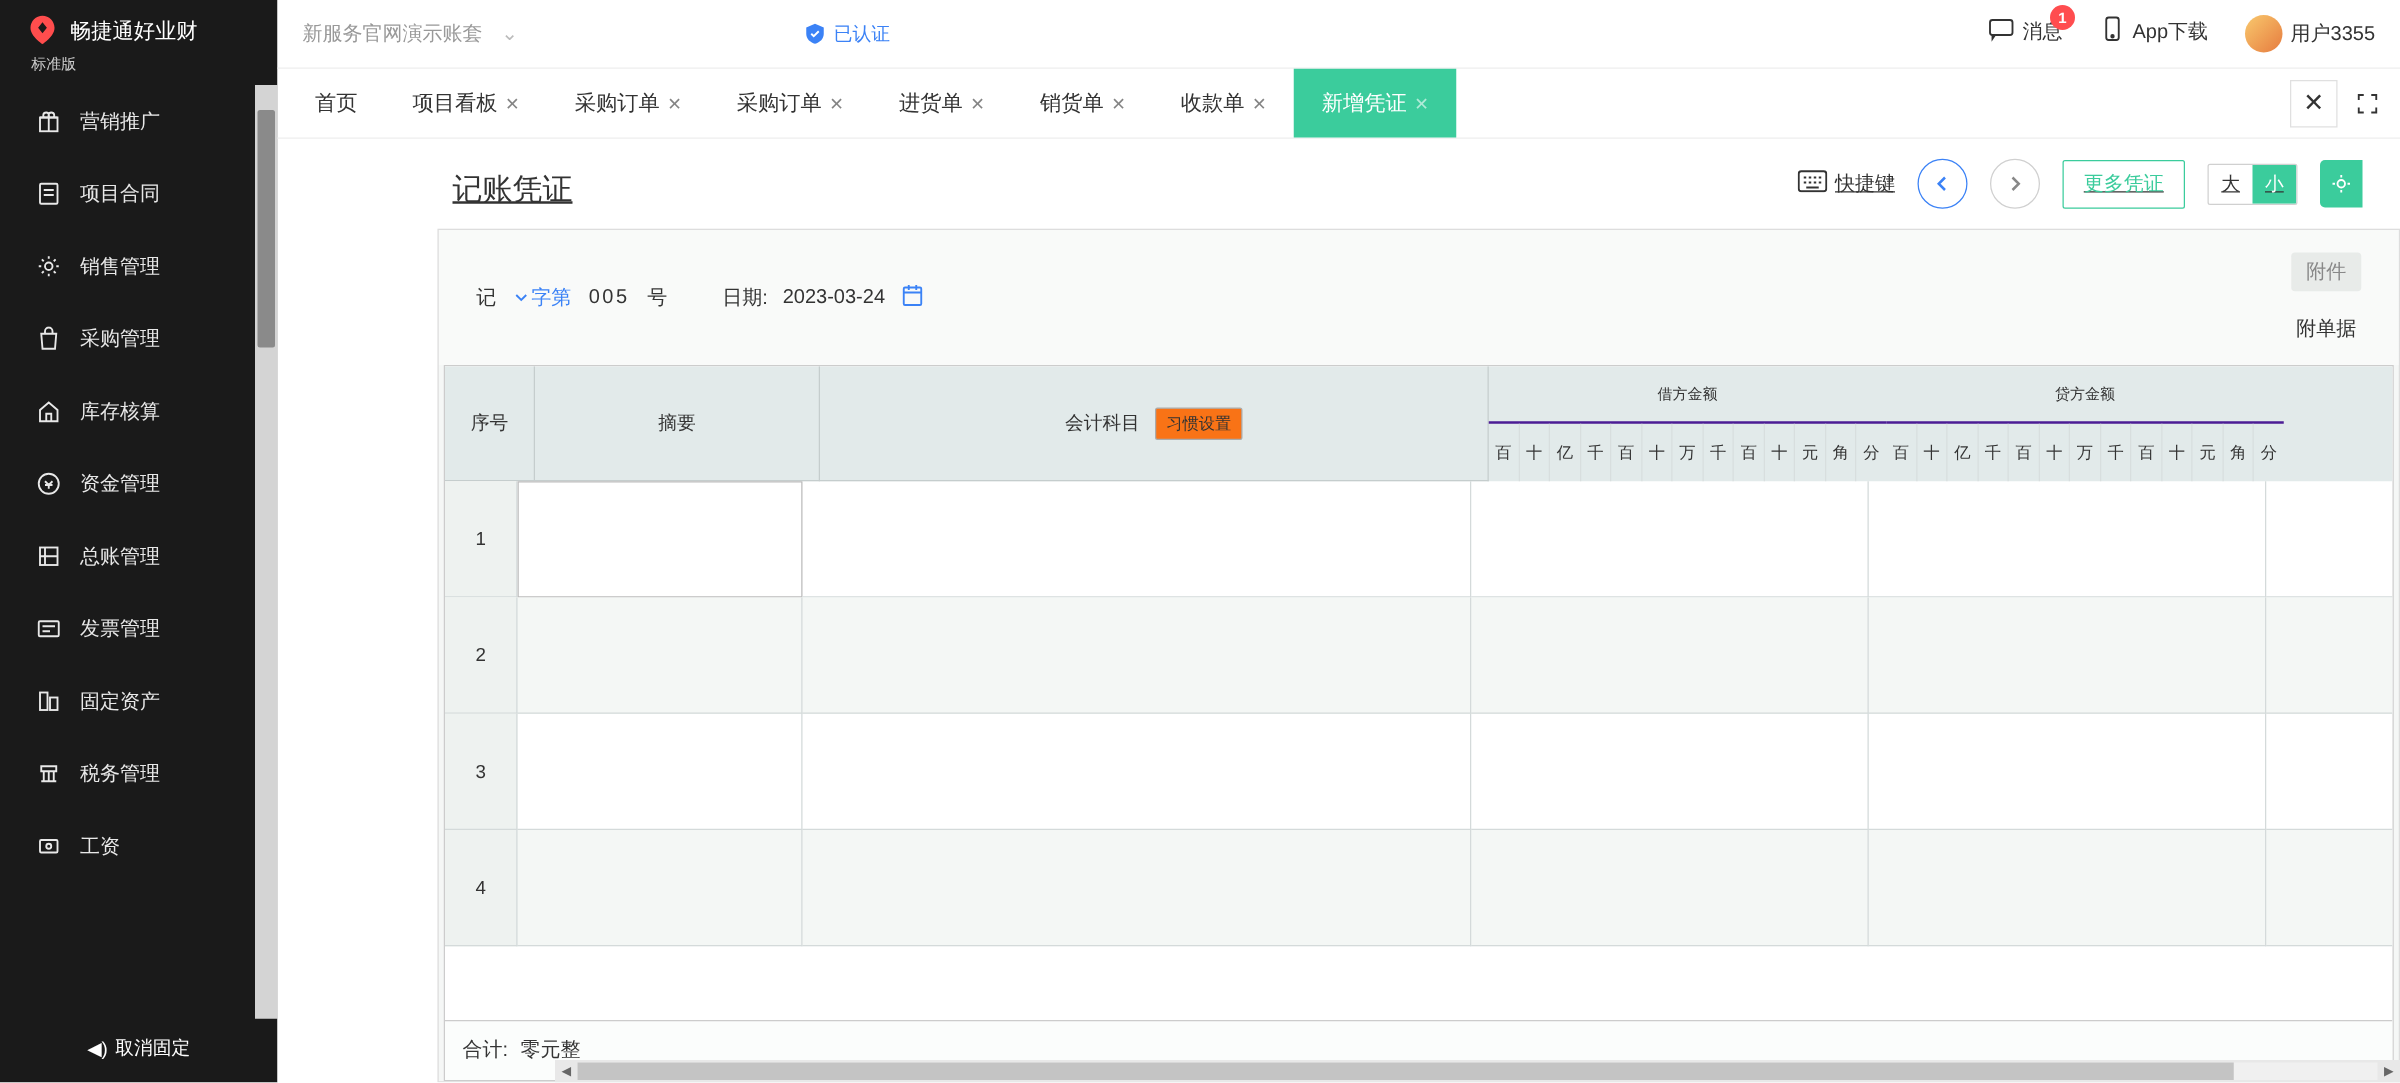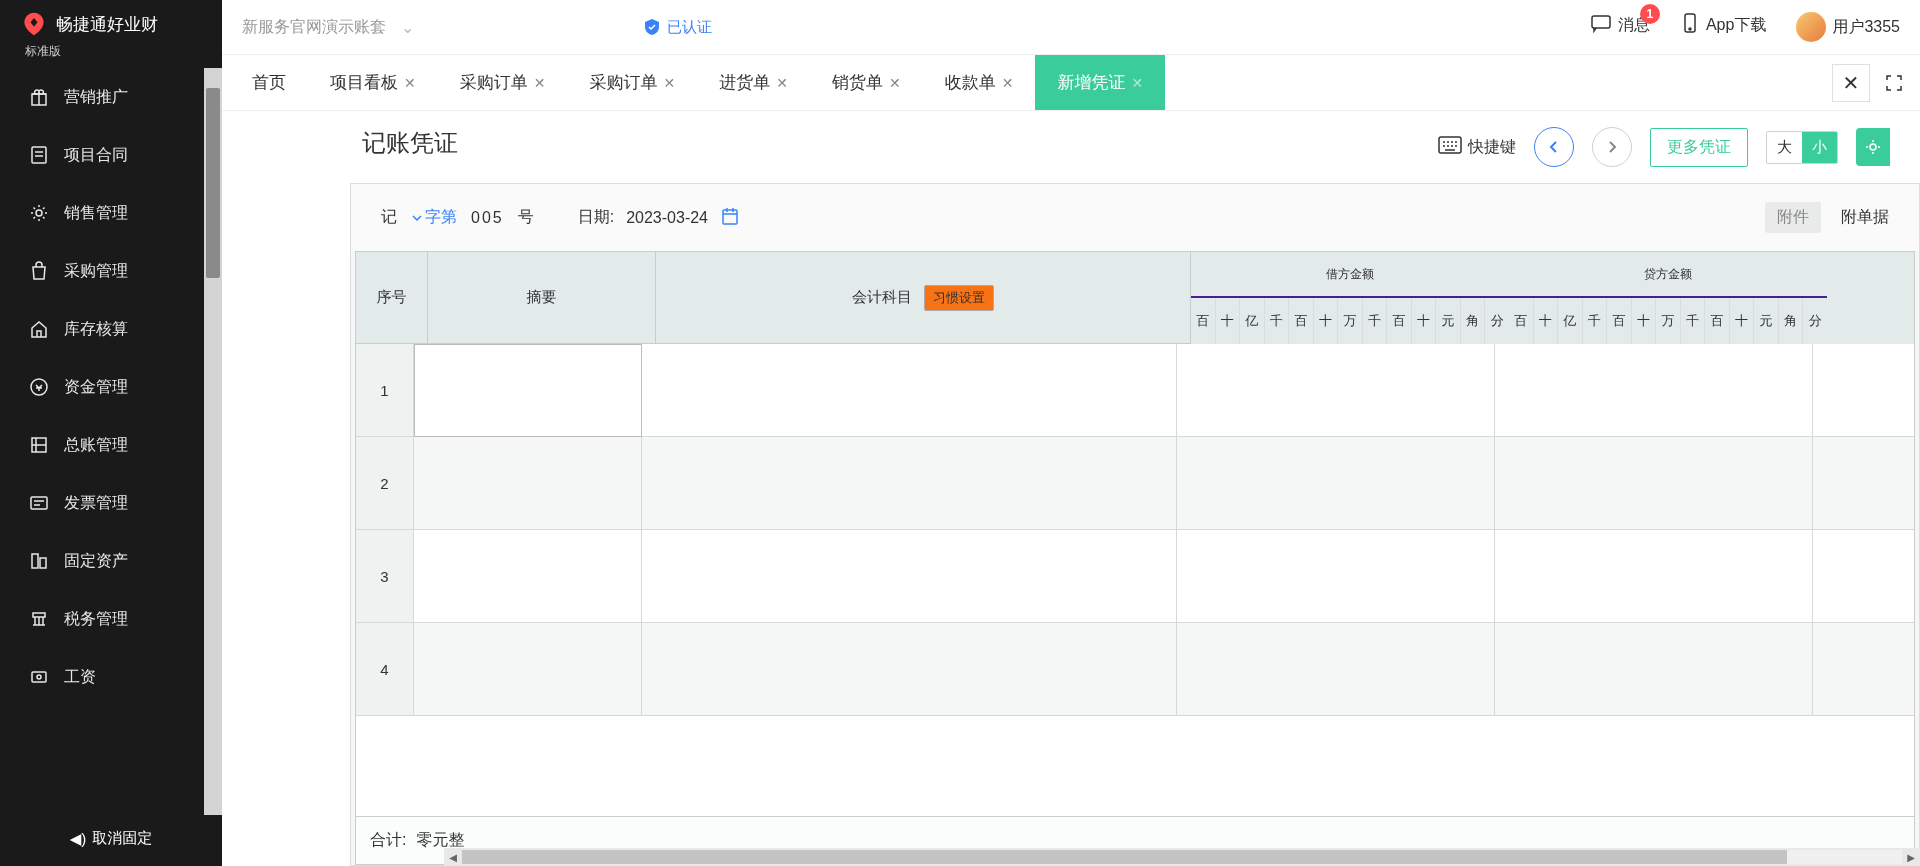--- a/index.html
+++ b/index.html
@@ -32,40 +32,40 @@
 
 .tabsbar { display: flex; align-items: center; height: 56px; border-bottom: 1px solid #eee; padding-left: 8px; }
 .tab { padding: 0 22px; height: 55px; display: flex; align-items: center; gap: 6px; font-size: 17px; color: #333; cursor: pointer; }
 .tab.active { background: #3bcc9c; color: #fff; }
 .tab-close { font-size: 14px; opacity: .6; cursor: pointer; }
 .tabs-right { margin-left: auto; display: flex; align-items: center; gap: 10px; padding-right: 12px; }
 .tab-x-btn { width: 38px; height: 38px; border: 1px solid #e0e0e0; display: flex; align-items: center; justify-content: center; font-size: 20px; cursor: pointer; background: #fff; }
 .tab-fs { width: 28px; height: 28px; display: flex; align-items: center; justify-content: center; cursor: pointer; }
 
 .content { flex: 1; display: flex; flex-direction: column; overflow: hidden; }
-.content-head { display: flex; align-items: flex-start; padding: 16px 30px 16px 140px; gap: 4px; }
+.content-head { display: flex; align-items: flex-end; padding: 16px 30px 16px 140px; gap: 4px; text-decoration: underline; }
 .page-title { font-size: 24px; font-weight: 500; }
 .content-head-right { margin-left: auto; display: flex; align-items: center; gap: 18px; }
 .kb-link { display: flex; align-items: center; gap: 6px; font-size: 16px; cursor: pointer; }
 .nav-round { width: 40px; height: 40px; border: 1px solid #d0d0d0; border-radius: 50%; display: flex; align-items: center; justify-content: center; cursor: pointer; background: #fff; }
 .nav-round.blue { border-color: #3b82f6; color: #3b82f6; }
 .more-btn { padding: 8px 16px; border: 1px solid #3bcc9c; color: #3bcc9c; font-size: 16px; cursor: pointer; background: #fff; border-radius: 2px; }
 .size-toggle { display: flex; border: 1px solid #d0d0d0; border-radius: 2px; overflow: hidden; }
 .size-toggle span { padding: 6px 10px; font-size: 15px; cursor: pointer; }
 .size-toggle span.on { background: #3bcc9c; color: #fff; }
 .green-sq { width: 34px; height: 38px; background: #3bcc9c; border-radius: 4px 0 0 4px; display: flex; align-items: center; justify-content: center; color: #fff; cursor: pointer; }
 
 .voucher-area { flex: 1; margin: 0 0 0 128px; background: #f5f7f6; border: 1px solid #ddd; display: flex; flex-direction: column; overflow: hidden; }
 .voucher-top { display: flex; align-items: center; padding: 18px 30px; gap: 14px; font-size: 16px; background: #f9faf9; }
 .vt-label { }
 .vt-drop { color: #3b82f6; display: flex; align-items: center; gap: 2px; cursor: pointer; }
 .vt-num { letter-spacing: 2px; }
 .date-box { display: flex; align-items: center; gap: 12px; margin-left: 30px; }
 .cal-icon { color: #3b82f6; cursor: pointer; }
-.vt-right { margin-left: auto; display: flex; align-items: center; gap: 20px; }
+.vt-right { margin-left: auto; display: flex; align-items: center; gap: 20px; flex-direction: column; }
 .attach-btn { background: #e8ebe9; padding: 5px 12px; border-radius: 3px; color: #888; cursor: pointer; }
 .attach-note { font-size: 16px; }
 
 .voucher-table { flex: 1; display: flex; flex-direction: column; background: #fff; border: 1px solid #ccc; margin: 0 4px; overflow: hidden; }
 .vt-head { display: flex; background: #e2eaea; }
 .th { border-right: 1px solid #c5cdcd; border-bottom: 1px solid #c5cdcd; display: flex; align-items: center; justify-content: center; font-size: 15px; font-weight: 500; }
 .th-seq { width: 72px; height: 92px; }
 .th-summary { width: 228px; height: 92px; }
 .th-subject { width: 535px; height: 92px; gap: 12px; }
 .habit-btn { border: 1px solid #aaa; padding: 3px 8px; font-size: 13px; background: #f97316; cursor: pointer; border-radius: 2px; }

